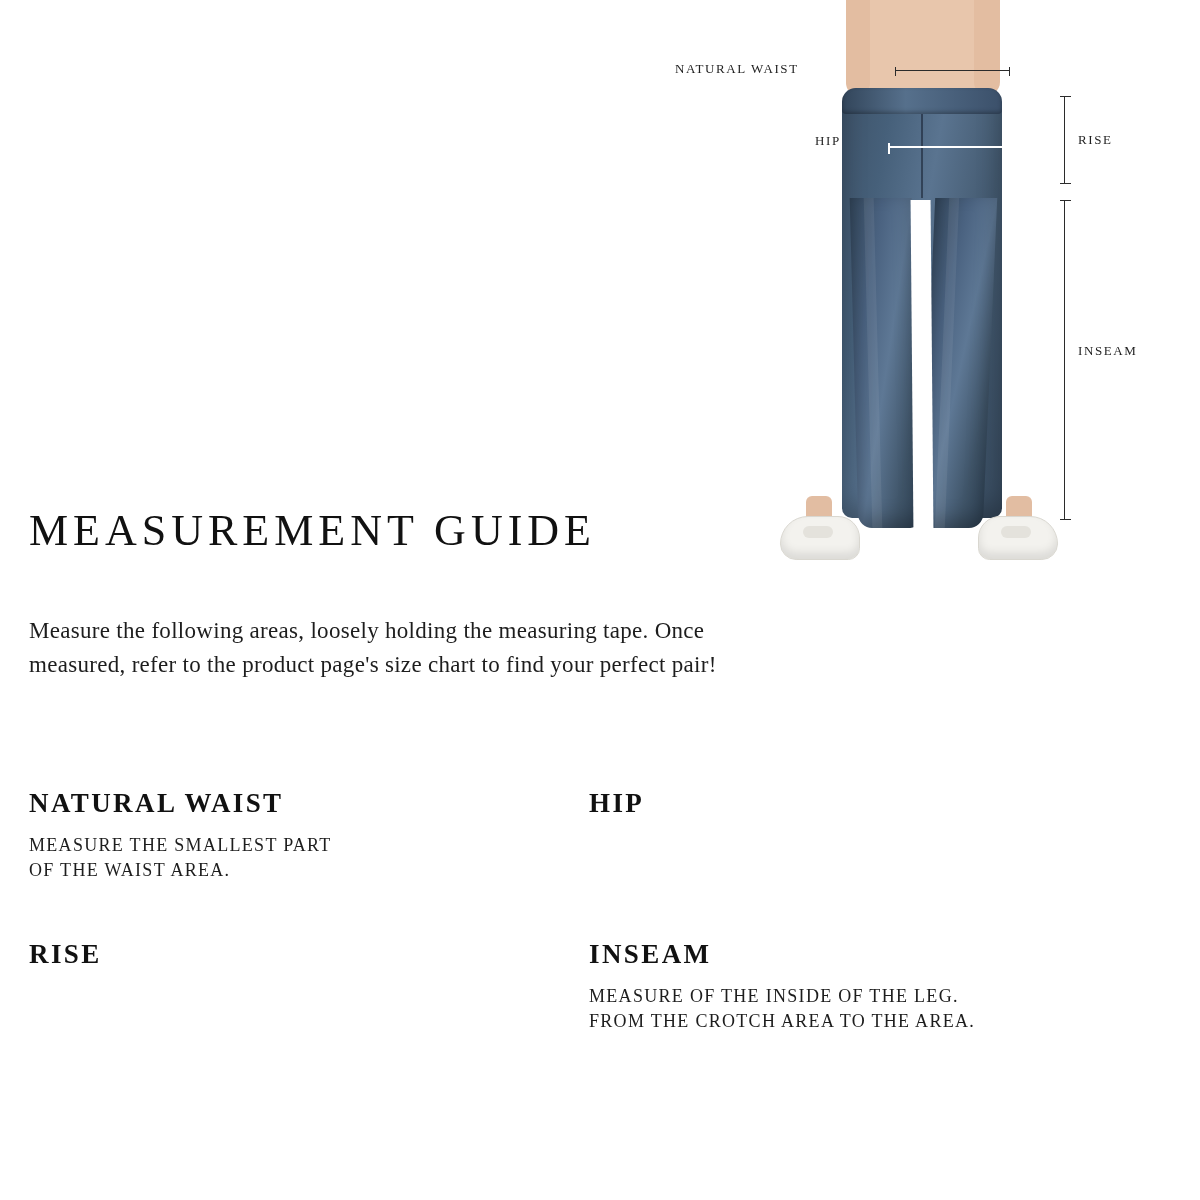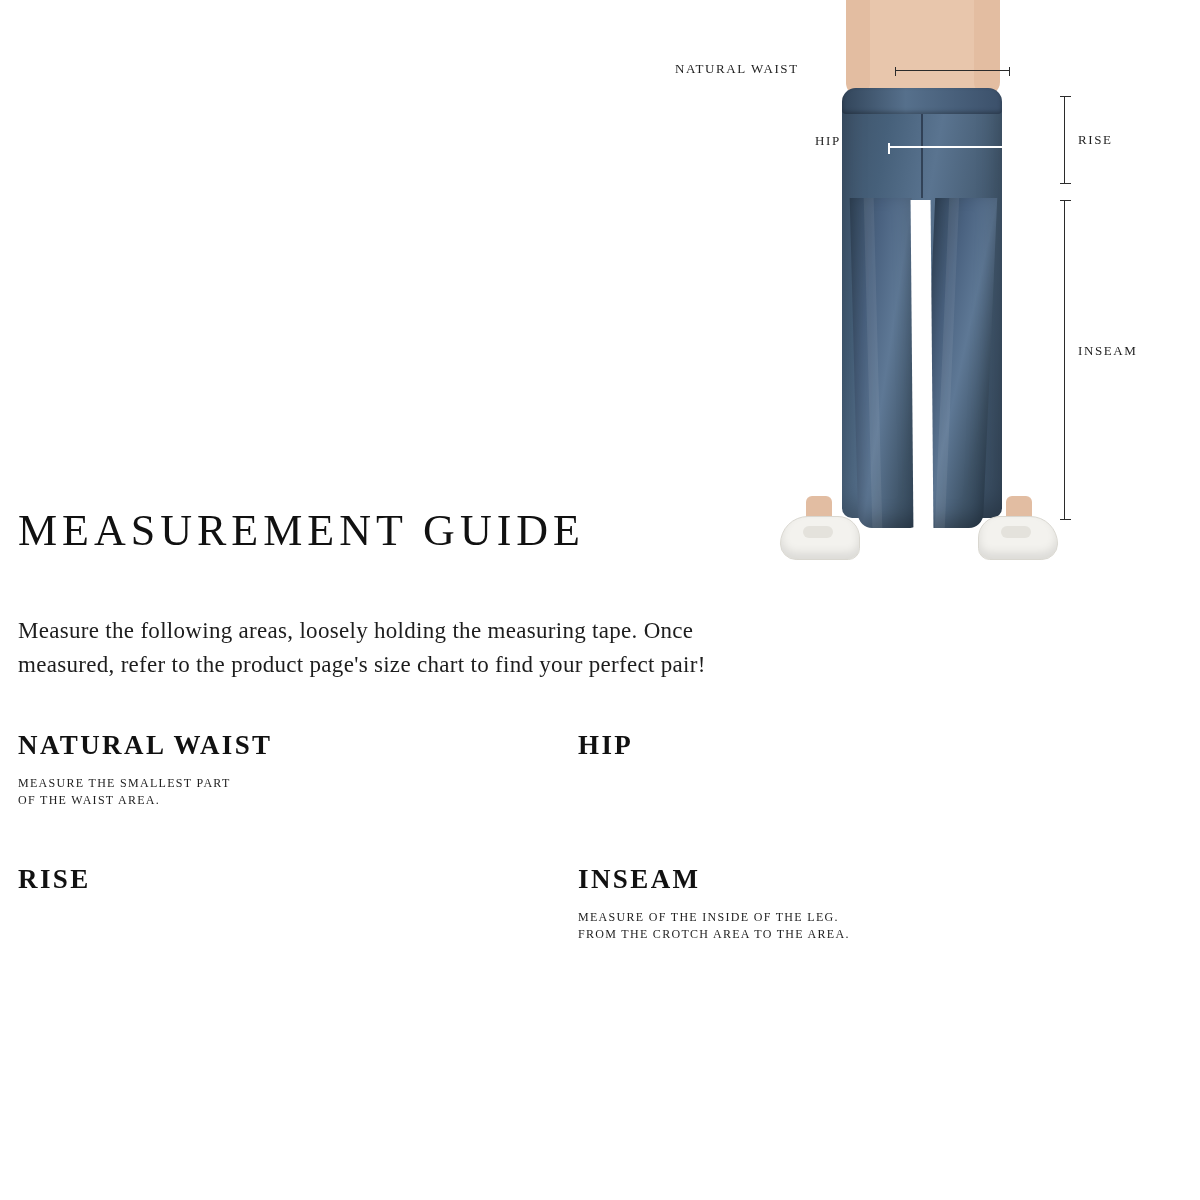--- a/index.html
+++ b/index.html
@@ -210,55 +210,55 @@
     color: #1f1f1f;
     white-space: nowrap;
   }
 
   
   #content {
     position: absolute;
     left: 0;
     top: 505px;
     width: 1200px;
-    padding: 0 18px;
+    padding: 0 29px;
     box-sizing: border-box;
   }
 
   #guide-title {
     font-size: 44px;
     letter-spacing: 5px;
     font-weight: 400;
     margin: 0 0 58px 0;
     color: #111111;
   }
 
   #intro {
     font-size: 23px;
     line-height: 1.48;
     letter-spacing: .3px;
     color: #1d1d1d;
     max-width: 760px;
-    margin: 0 0 48px 0;
+    margin: 0 0 106px 0;
   }
 
   .term-grid {
     display: grid;
     grid-template-columns: 560px 600px;
     row-gap: 56px;
   }
   .term-block { }
   .term-title {
     font-size: 27px;
     letter-spacing: 2.4px;
     margin: 0 0 14px 0;
     color: #111111;
   }
   .term-desc {
-    font-size: 12px;
+    font-size: 18px;
     letter-spacing: 1.3px;
     line-height: 1.38;
     color: #1d1d1d;
     margin: 0;
     white-space: pre-line;
   }
 </style>
 </head>
 <body>
 

